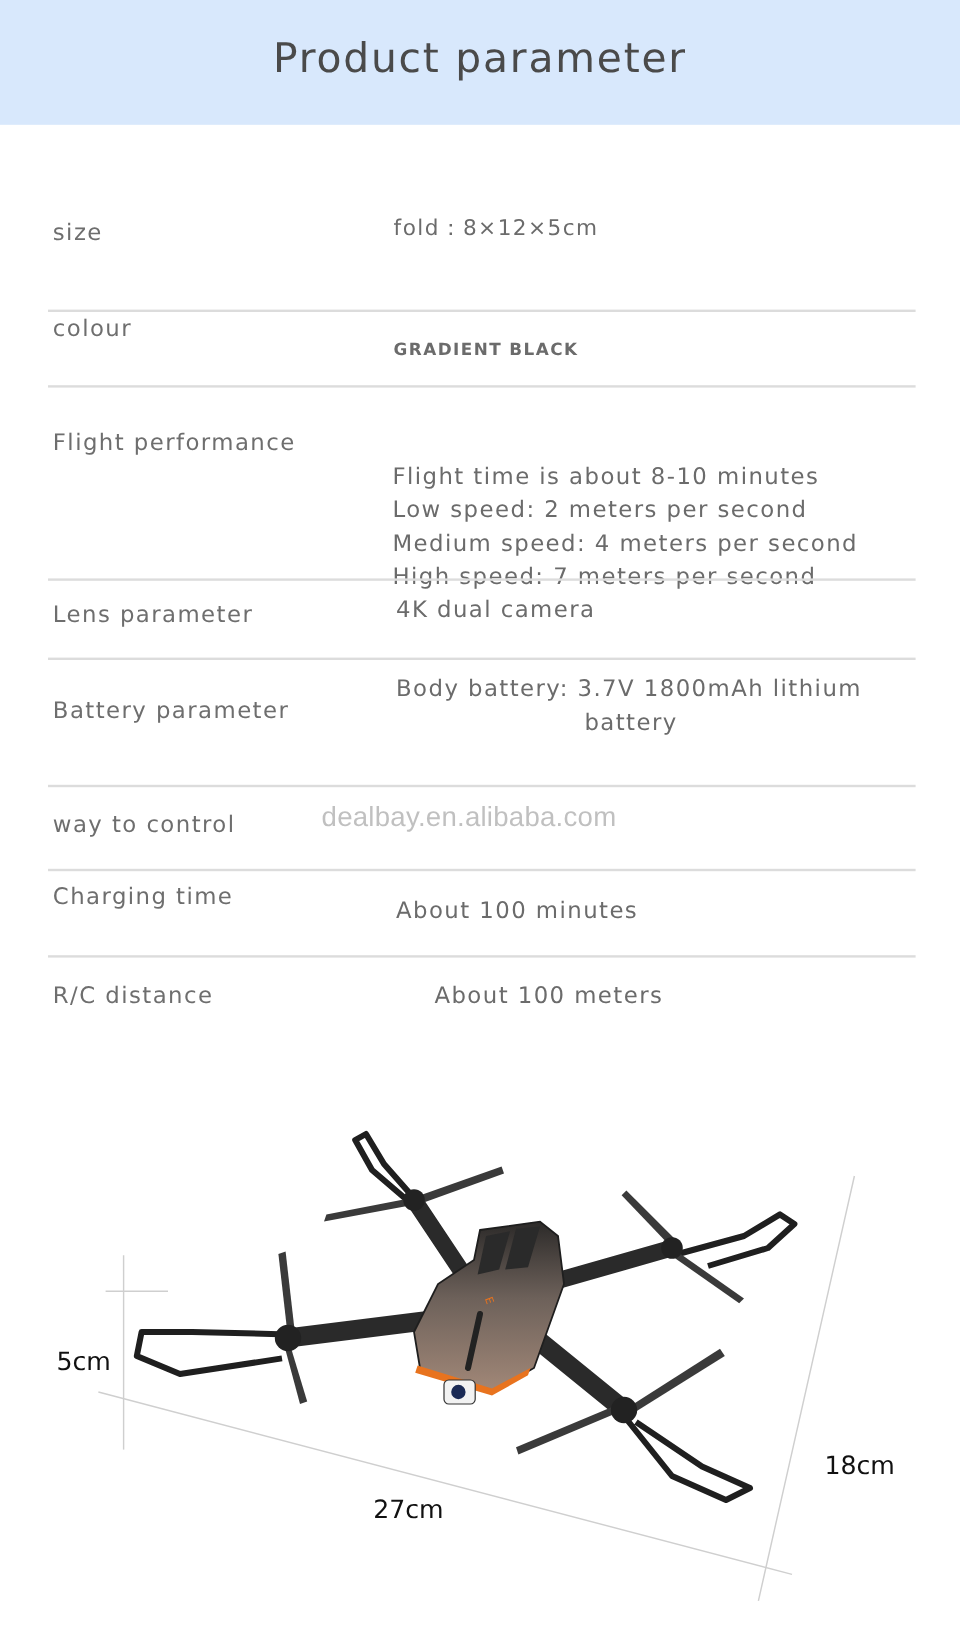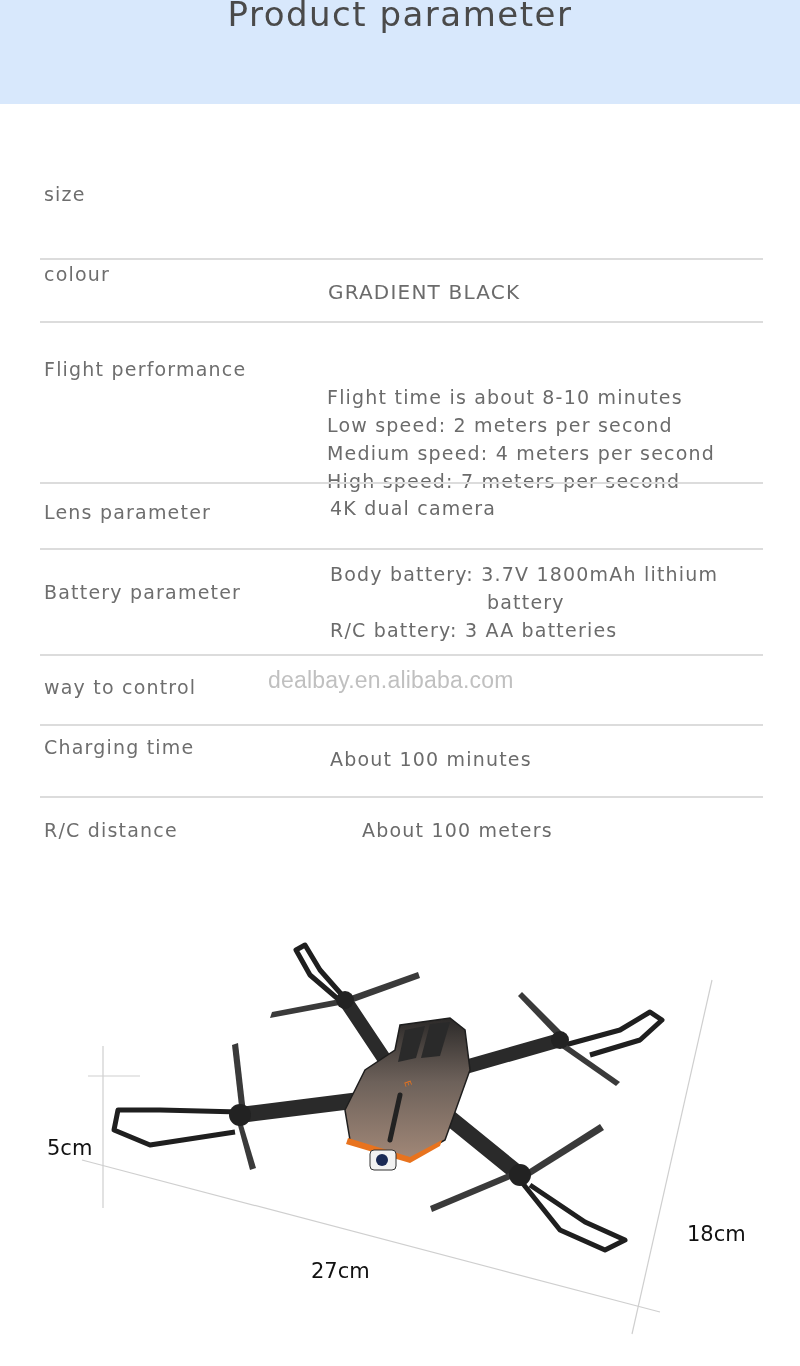--- a/index.html
+++ b/index.html
@@ -8,21 +8,21 @@
       height: 1366px;
       background: #ffffff;
       position: relative;
       overflow: hidden;
       font-family: "DejaVu Sans", "Liberation Sans", sans-serif;
       color: #6b6b6b;
     }
     .header {
       position: absolute; left: 0; top: 0; width: 800px; height: 104px;
       background: #d8e8fc;
-      display: flex; align-items: flex-start; justify-content: center;
+      display: flex; align-items: center; justify-content: center;
     }
     .header-title {
       font-family: "DejaVu Sans", sans-serif;
       font-size: 34px; letter-spacing: 1.5px; color: #4a4a4a;
       margin-top: -6px;
     }
     .spec-table { position: absolute; left: 0; top: 0; width: 800px; }
     .divider {
       position: absolute; left: 40px; width: 723px; height: 2px;
       background: #dcdcdc;
@@ -42,42 +42,43 @@
     .size-val .line { line-height: 36px; font-size: 18px; }
     .watermark {
       position: absolute; left: 268px; top: 667px;
       font-family: "Liberation Sans", sans-serif;
       font-size: 23px; color: rgba(140,140,140,0.55);
       letter-spacing: 0.2px; white-space: nowrap;
     }
     .figure { position: absolute; left: 0; top: 920px; width: 800px; height: 446px; }
     .dim-label {
       position: absolute; font-family: "DejaVu Sans", sans-serif;
-      font-size: 21px; color: #111; white-space: nowrap; margin-top: 13px;
+      font-size: 21px; color: #111; white-space: nowrap;
     }
   </style>
 </head>
 <body>
 
 <div class="header">
   <div class="header-title">Product parameter</div>
 </div>
 
 <div class="spec-table">
 
   <div>
     <div class="label" style="top:183px;">size</div>
     <div class="value size-val" style="top:173px; left:328px;">
+      <span class="line">fold：8×12×5cm</span>
     </div>
   </div>
   <div class="divider" style="top:258px;"></div>
 
   <div>
     <div class="label" style="top:263px;">colour</div>
-    <div class="value" style="top:278px; left:328px; font-size:20px;">
+    <div class="value" style="top:278px; left:328px; font-size:14px;font-weight:bold;">
       <span class="line">GRADIENT BLACK</span>
     </div>
   </div>
   <div class="divider" style="top:321px;"></div>
 
   <div>
     <div class="label" style="top:358px;">Flight performance</div>
     <div class="value" style="top:350px; left:327px;margin-top:33px;">
       <span class="line">Flight time is about 8-10 minutes</span>
       <span class="line">Low speed: 2 meters per second</span>
@@ -93,21 +94,20 @@
       <span class="line">4K dual camera</span>
     </div>
   </div>
   <div class="divider" style="top:548px;"></div>
 
   <div>
     <div class="label" style="top:581px;">Battery parameter</div>
     <div class="value" style="top:560px; left:330px;">
       <span class="line">Body battery: 3.7V 1800mAh lithium</span>
       <span class="line indent">battery</span>
-      <span class="line">R/C battery: 3 AA batteries</span>
     </div>
   </div>
   <div class="divider" style="top:654px;"></div>
 
   <div>
     <div class="label" style="top:676px;">way to control</div>
     <div class="value" style="top:661px; left:330px;">
     </div>
   </div>
   <div class="watermark">dealbay.en.alibaba.com</div>

